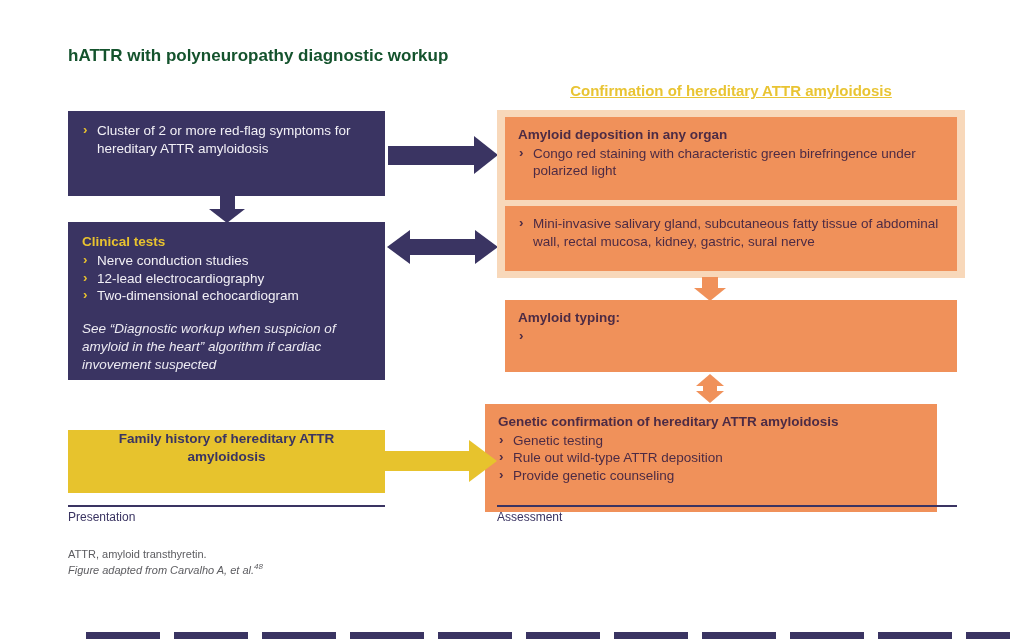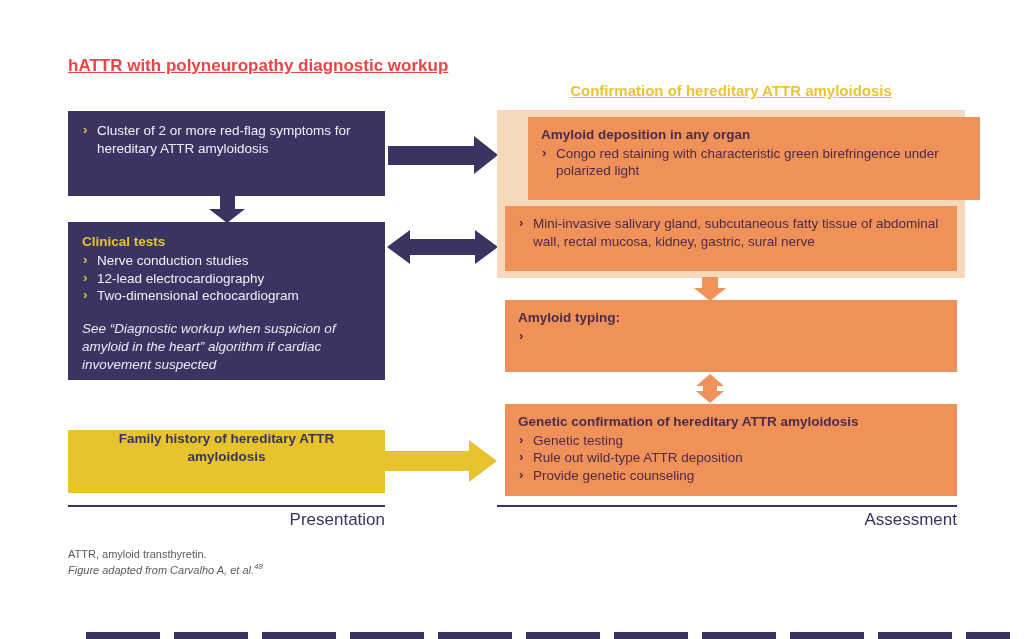--- a/index.html
+++ b/index.html
@@ -1,21 +1,21 @@
 <!DOCTYPE html>
 <html><head>
 <meta charset="utf-8">
 <style>
   html,body{margin:0;padding:0;background:#ffffff;}
   #canvas{position:relative;width:1024px;height:639px;background:#ffffff;overflow:hidden;
           font-family:"Liberation Sans", sans-serif;color:#3a3462;}
   .abs{position:absolute;}
 
   
-  #main-title{left:68px;top:56px;font-size:17px;font-weight:bold;color:#ef4444;text-decoration:underline;}
+  #main-title{left:68px;top:46px;font-size:17px;font-weight:bold;color:#14532d;}
 
   
   #confirm-heading{left:497px;top:82px;width:468px;text-align:center;
                    font-size:15px;font-weight:bold;color:#e9c433;text-decoration:underline;}
 
   
   .navy-box{background:#3a3462;color:#f2f0f6;font-size:13.5px;line-height:1.32;padding:11px 14px;box-sizing:border-box;}
   .navy-box .hd{color:#e8c22f;font-weight:bold;margin-bottom:1px;}
   .bullet{position:relative;padding-left:15px;}
   .bullet .b{position:absolute;left:1px;top:-1px;font-weight:bold;}
@@ -28,24 +28,24 @@
   
   #box-family{left:68px;top:430px;width:317px;height:63px;background:#e7c32d;
               display:flex;align-items:flex-start;justify-content:center;text-align:center;}
   #box-family .ftxt{color:#3a3462;font-weight:bold;font-size:13.5px;line-height:1.3;width:250px;}
 
   
   #peach-wrap{left:497px;top:110px;width:468px;height:168px;background:#f8d8ba;}
   .orange-box{background:#f0915a;color:#4d2b44;font-size:13.5px;line-height:1.3;padding:9px 13px;box-sizing:border-box;}
   .orange-box .hd{font-weight:bold;color:#4d2b44;margin-bottom:1px;}
   .orange-box .b{color:#4d2b44;}
-  #box-deposition{left:528px;top:117px;width:452px;height:83px;}
+  #box-deposition{left:505px;top:117px;width:452px;height:83px;}
   #box-biopsy{left:505px;top:206px;width:452px;height:65px;}
   #box-typing{left:505px;top:300px;width:452px;height:72px;}
-  #box-genetic{left:505px;top:404px;width:452px;height:92px;}
+  #box-genetic{left:485px;top:404px;width:452px;height:108px;}
 
   
   .nshaft{background:#3a3462;}
   .tri{width:0;height:0;}
   #arrow-down-1-shaft{left:220px;top:196px;width:15px;height:13px;}
   #arrow-down-1-head{left:209px;top:209px;border-left:18px solid transparent;border-right:18px solid transparent;border-top:14px solid #3a3462;}
   #arrow-right-1-shaft{left:388px;top:146px;width:86px;height:19px;}
   #arrow-right-1-head{left:474px;top:136px;border-top:19px solid transparent;border-bottom:19px solid transparent;border-left:24px solid #3a3462;}
   #arrow-dbl-h-shaft{left:409px;top:239px;width:67px;height:16px;}
   #arrow-dbl-h-left{left:387px;top:230px;border-top:17px solid transparent;border-bottom:17px solid transparent;border-right:23px solid #3a3462;}
@@ -60,21 +60,21 @@
   #arrow-dbl-v-bottom{left:696px;top:391px;border-left:14px solid transparent;border-right:14px solid transparent;border-top:12px solid #f0915a;}
 
   
   #arrow-right-2-shaft{left:385px;top:451px;width:85px;height:20px;background:#e7c32d;}
   #arrow-right-2-head{left:469px;top:440px;border-top:21px solid transparent;border-bottom:21px solid transparent;border-left:28px solid #e7c32d;}
 
   
   .col-line{border-top:2px solid #3a3462;height:0;}
   #line-presentation{left:68px;top:505px;width:317px;}
   #line-assessment{left:497px;top:505px;width:460px;}
-  .col-label{font-size:17px;color:#3a3462;text-align:right;}
+  .col-label{font-size:12px;color:#3a3462;text-align:left;}
   #label-presentation{left:68px;top:510px;width:317px;}
   #label-assessment{left:497px;top:510px;width:460px;}
 
   
   #footnote-1{left:68px;top:548px;font-size:11px;color:#5c5c60;}
   #footnote-2{left:68px;top:562px;font-size:11px;color:#5c5c60;font-style:italic;}
   #footnote-2 sup{font-size:8px;text-align:center;}
 
   
   #bottom-bar{left:86px;right:14px;bottom:0;height:7px;

